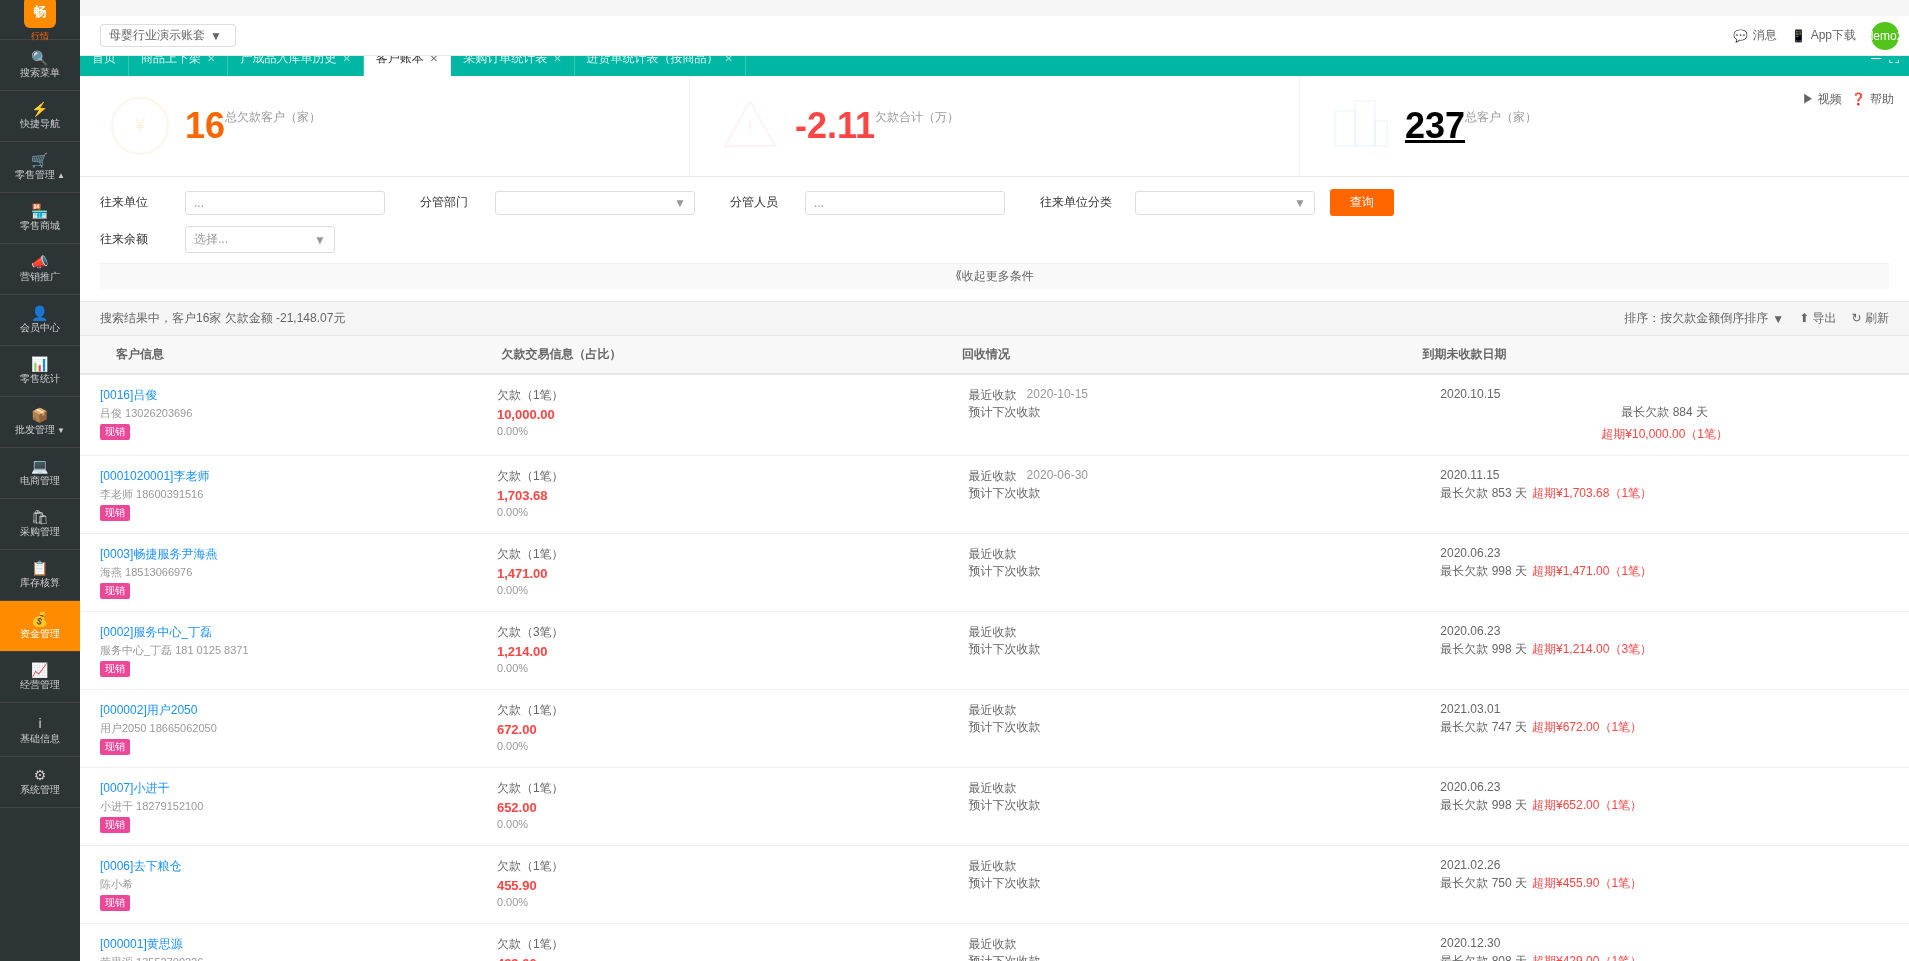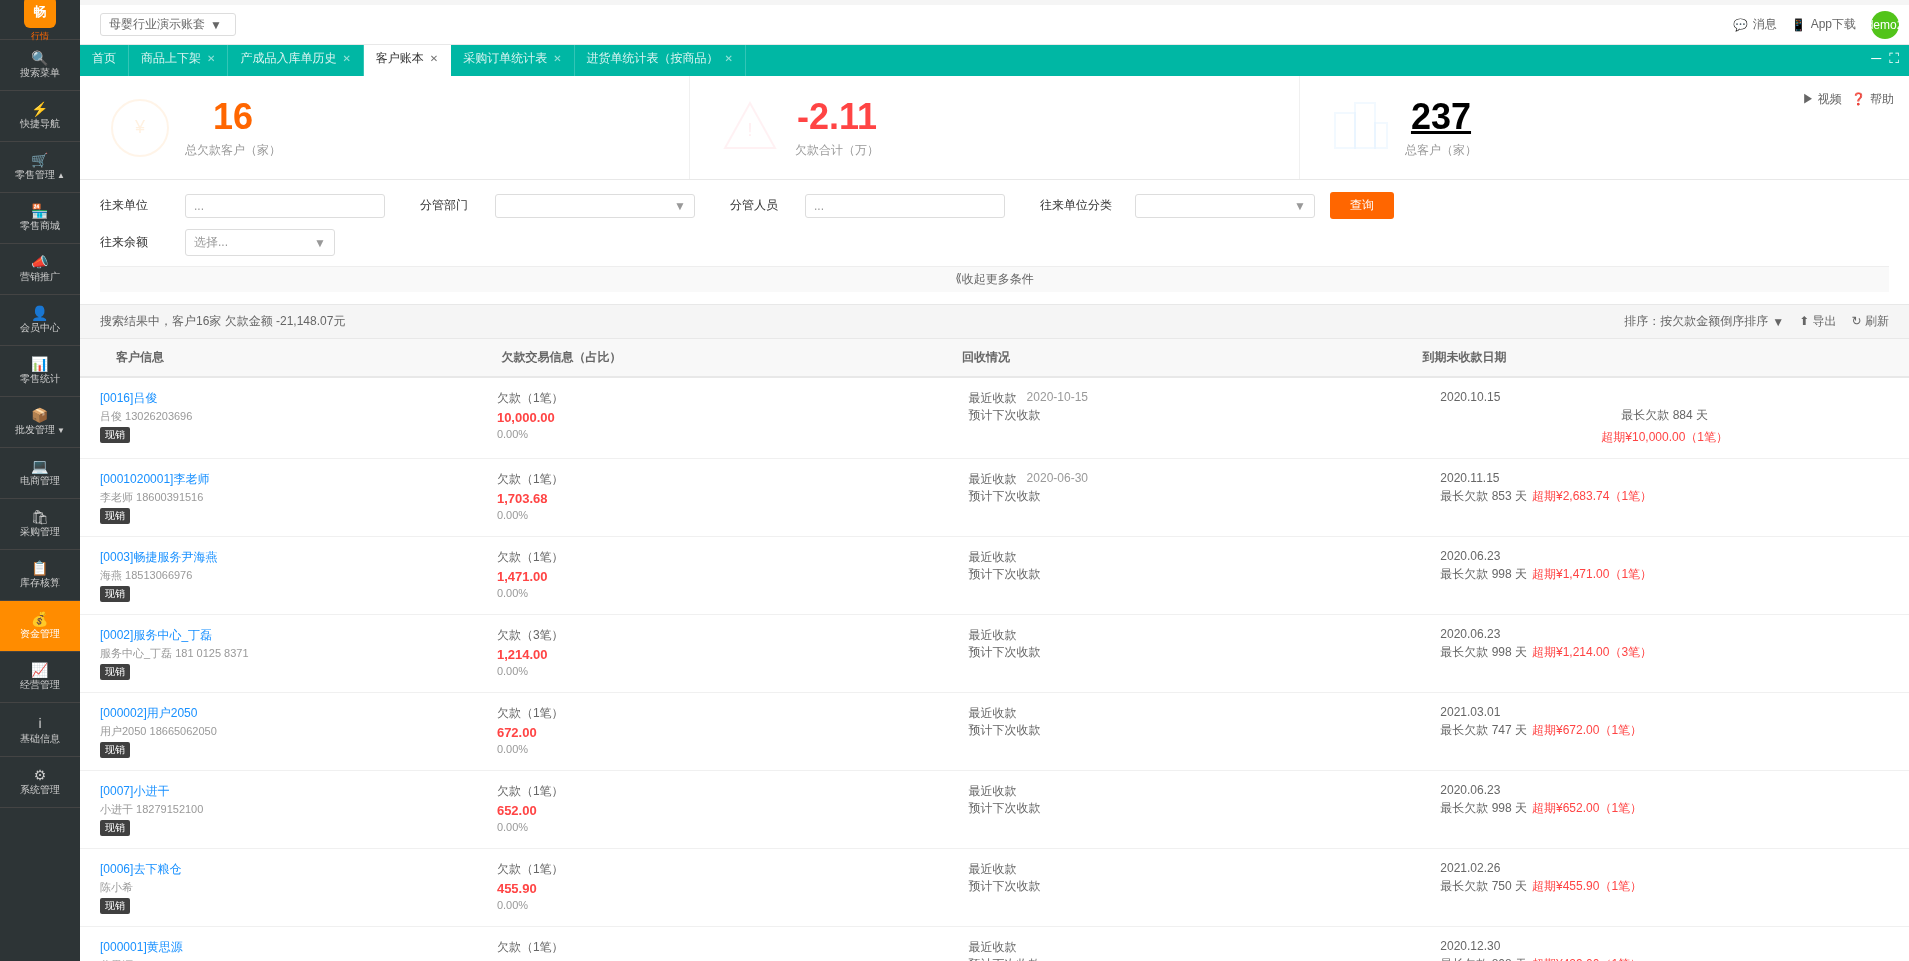--- a/index.html
+++ b/index.html
@@ -1,19 +1,19 @@
 <!DOCTYPE html>
 <html><head>
   <meta charset="utf-8">
   <style>
     * { margin: 0; padding: 0; box-sizing: border-box; }
     body { font-family: 'Microsoft YaHei', Arial, sans-serif; font-size: 12px; background: #f5f5f5; color: #333; overflow-x: hidden; }
 
     
-    .top-bar { display: flex; align-items: center; background: #fff; height: 40px; border-bottom: 1px solid #e8e8e8; padding: 0 10px; position: fixed; top: 5px; left: 0; right: 0; z-index: 100; }
+    .top-bar { display: flex; align-items: center; background: #fff; height: 40px; border-bottom: 1px solid #e8e8e8; padding: 0 10px; position: fixed; top: 16px; left: 0; right: 0; z-index: 100; }
     .store-selector { display: flex; align-items: center; margin-left: 10px; font-size: 12px; color: #666; border: 1px solid #ddd; padding: 2px 8px; border-radius: 3px; cursor: pointer; }
     .store-selector span { margin-right: 5px; }
     .top-right { margin-left: auto; display: flex; align-items: center; gap: 15px; }
     .top-right-item { display: flex; align-items: center; gap: 4px; font-size: 12px; color: #666; cursor: pointer; }
     .avatar { width: 28px; height: 28px; border-radius: 50%; background: #52c41a; display: flex; align-items: center; justify-content: center; color: white; font-size: 12px; }
 
     
     .tab-bar { display: flex; align-items: center; background: #00b7a4; height: 36px; position: fixed; top: 40px; left: 80px; right: 0; z-index: 99; }
     .tab-item { display: flex; align-items: center; padding: 0 12px; height: 48px; font-size: 12px; color: rgba(255,255,255,0.85); cursor: pointer; border-right: 1px solid rgba(255,255,255,0.2); white-space: nowrap; }
     .tab-item.active { background: #fff; color: #333; }
@@ -33,21 +33,21 @@
     .stat-item { flex: 1; display: flex; align-items: center; padding: 20px 30px; border-right: 1px solid #f0f0f0; position: relative; }
     .stat-icon { width: 60px; height: 60px; margin-right: 15px; opacity: 0.3; }
     .stat-icon.orange { color: #ff8c00; }
     .stat-icon.pink { color: #ff6b81; }
     .stat-icon.blue { color: #74b9ff; }
     .stat-value { font-size: 36px; font-weight: bold; }
     .stat-value.orange { color: #ff6600; }
     .stat-value.red { color: #ff4444; }
     .stat-value.black { color: #000; text-decoration: underline; }
     .stat-label { font-size: 12px; color: #999; margin-top: 4px; }
-    .stat-text { display: flex; flex-direction: column; align-items: center; }
+    .stat-text { display: flex; flex-direction: row; }
     .stat-actions { position: absolute; top: 15px; right: 15px; display: flex; gap: 10px; font-size: 12px; color: #666; }
     .stat-actions span { cursor: pointer; }
 
     
     .filter-bar { background: #fff; padding: 12px 20px; border-bottom: 1px solid #e8e8e8; }
     .filter-row { display: flex; align-items: center; gap: 15px; margin-bottom: 10px; }
     .filter-row:last-child { margin-bottom: 0; }
     .filter-input { display: flex; align-items: center; border: 1px solid #ddd; border-radius: 3px; padding: 4px 8px; min-width: 200px; font-size: 12px; background: #fff; }
     .filter-select { display: flex; align-items: center; border: 1px solid #ddd; border-radius: 3px; padding: 4px 8px; min-width: 200px; font-size: 12px; background: #fff; cursor: pointer; }
     .filter-select .arrow { margin-left: auto; color: #999; }
@@ -63,21 +63,21 @@
     
     .data-table { width: 100%; background: #fff; }
     .table-header { display: flex; background: #f8f8f8; border-bottom: 2px solid #e8e8e8; padding: 10px 36px; font-size: 12px; color: #666; font-weight: bold; }
     .table-row { display: flex; border-bottom: 1px solid #f0f0f0; padding: 12px 20px; background: #fff; gap: 13px; }
     .col-customer { flex: 2.5; padding-right: 10px; }
     .col-debt { flex: 3; padding-right: 10px; }
     .col-collection { flex: 3; padding-right: 10px; }
     .col-expiry { flex: 3; }
     .customer-name { color: #1890ff; cursor: pointer; font-size: 12px; }
     .customer-phone { color: #999; font-size: 11px; margin-top: 2px; }
-    .customer-tag { display: inline-block; background: #404040; color: white; font-size: 10px; padding: 1px 5px; border-radius: 2px; margin-top: 3px; }
+    .customer-tag { display: inline-block; background: #ec4899; color: white; font-size: 10px; padding: 1px 5px; border-radius: 2px; margin-top: 3px; }
     .debt-amount { color: #ff4444; font-size: 13px; font-weight: bold; }
     .debt-info { font-size: 12px; color: #666; margin-bottom: 3px; }
     .debt-percent { color: #999; font-size: 11px; margin-top: 3px; }
     .collection-date { font-size: 12px; color: #999; }
     .collection-label { font-size: 12px; color: #666; }
     .overdue-text { color: #ff4444; font-size: 12px; }
     .overdue-days { font-size: 12px; color: #666; }
     .expiry-date { font-size: 12px; color: #666; margin-bottom: 3px; }
 
     
@@ -417,21 +417,21 @@
           <div style="display:flex;gap:10px;">
             <span class="collection-label">最近收款</span>
             <span class="collection-date">2020-06-30</span>
           </div>
           <div class="collection-label">预计下次收款</div>
         </div>
         <div class="col-expiry">
           <div class="expiry-date">2020.11.15</div>
           <div style="display:flex;gap:5px;align-items:center;">
             <span class="overdue-days">最长欠款 853 天</span>
-            <span class="overdue-text">超期¥2,683.74（1笔）</span>
+            <span class="overdue-text">超期¥1,703.68（1笔）</span>
           </div>
         </div>
       </div>
 
       <div class="table-row">
         <div class="col-customer">
           <div class="customer-name">
             <span>[0003]</span><span>畅捷服务尹海燕</span>
           </div>
           <div class="customer-phone">海燕 18513066976</div>

